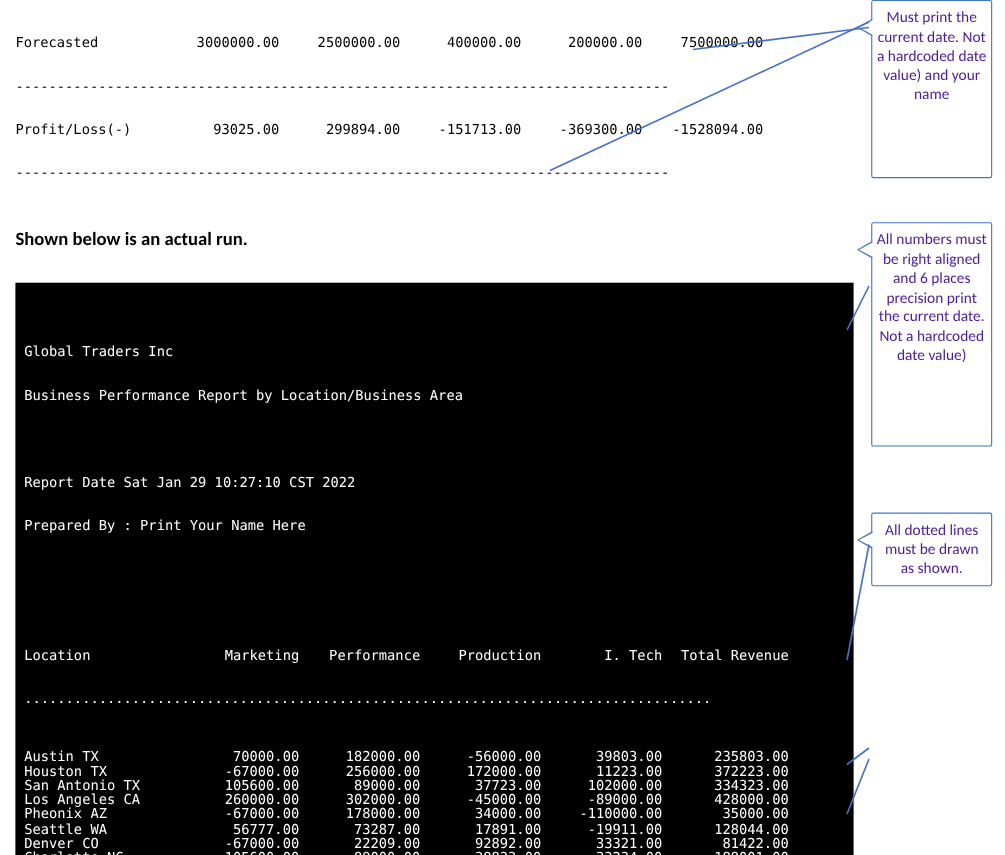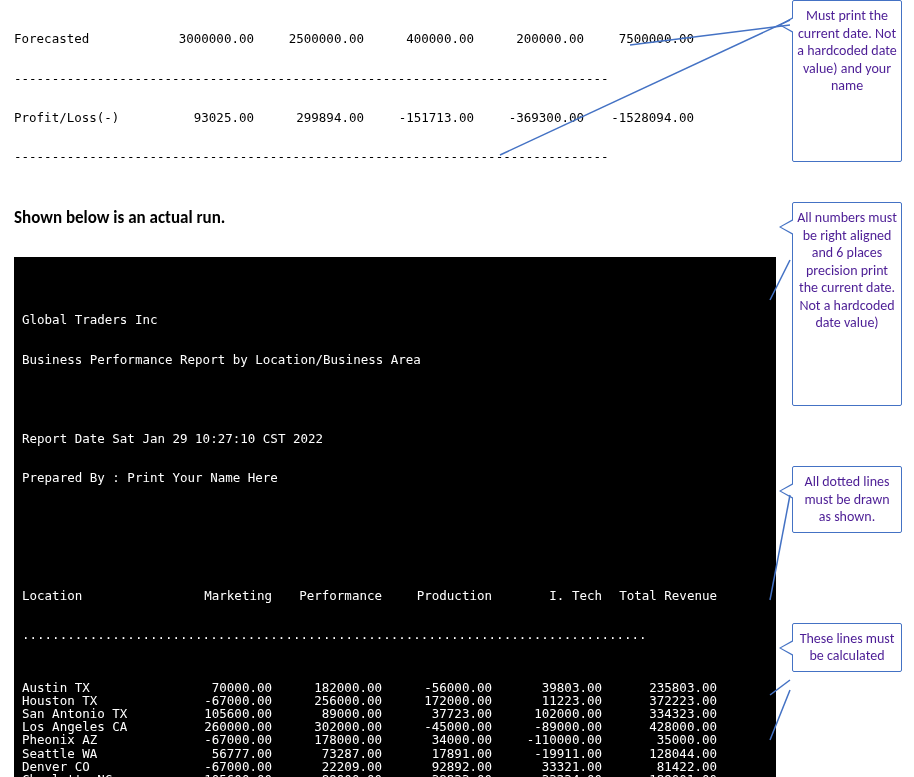--- a/index.html
+++ b/index.html
@@ -165,21 +165,20 @@
     
     
     
     
   </div>
 
   <div class="callouts">
     <div class="callout" style="height:148px;">Must print the current date. Not a hardcoded date value) and your name</div>
     <div class="callout" style="margin-top:40px; height:190px;">All numbers must be right aligned and 6 places precision print the current date. Not a hardcoded date value)</div>
     <div class="callout" style="margin-top:60px;">All dotted lines must be drawn as shown.</div>
-    <div class="callout" style="margin-top:90px;">These lines must be calculated</div>
   </div>
 
   <svg class="connectors">
     <line x1="500" y1="155" x2="790" y2="20"></line>
     <line x1="630" y1="45" x2="790" y2="25"></line>
     <line x1="770" y1="300" x2="790" y2="260"></line>
     <line x1="770" y1="600" x2="790" y2="495"></line>
     <line x1="770" y1="695" x2="790" y2="680"></line>
     <line x1="770" y1="740" x2="790" y2="690"></line>
   </svg>

